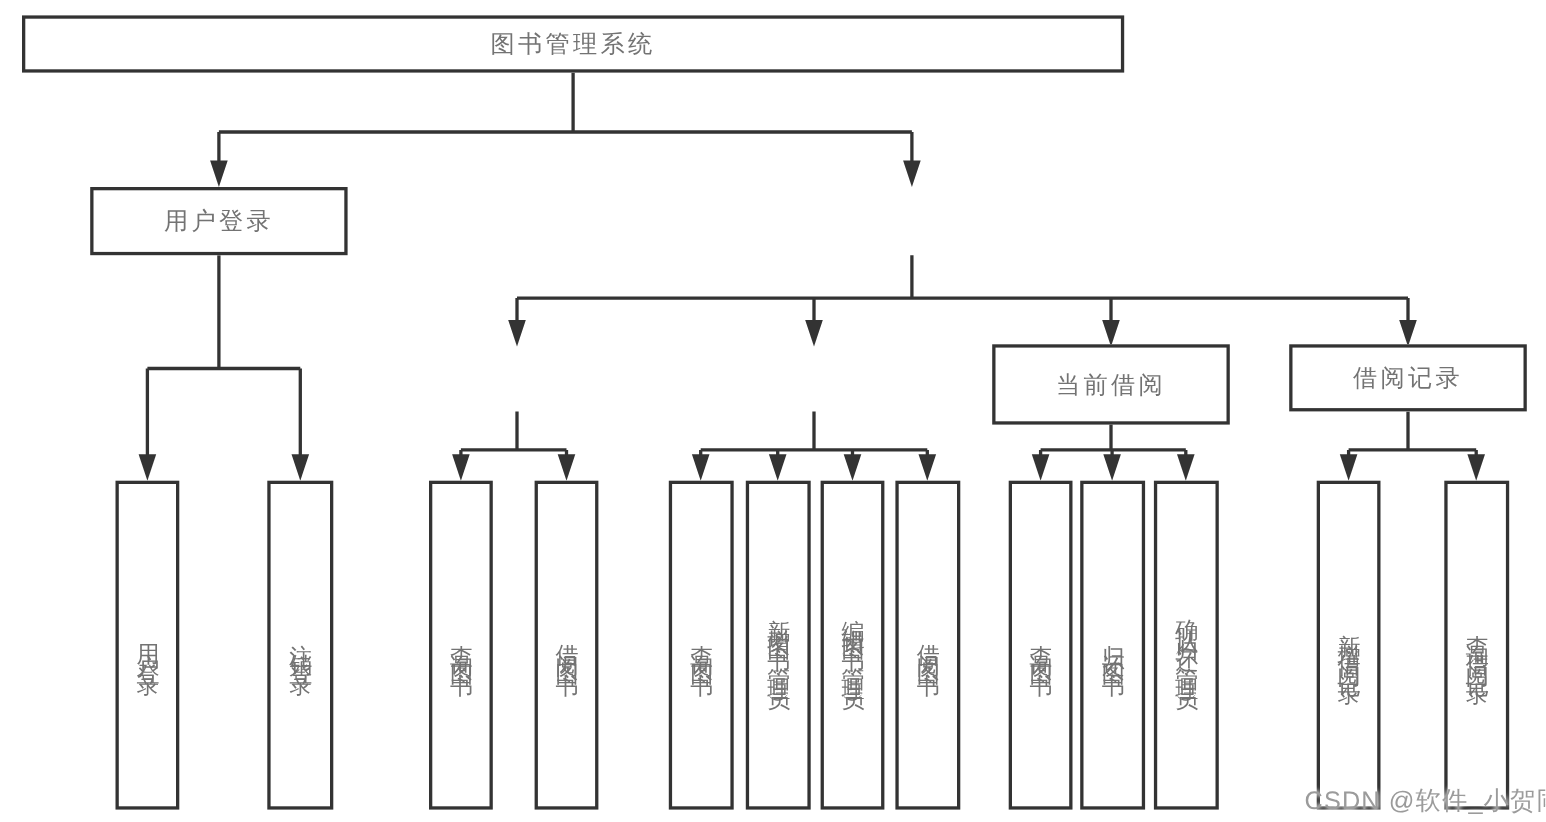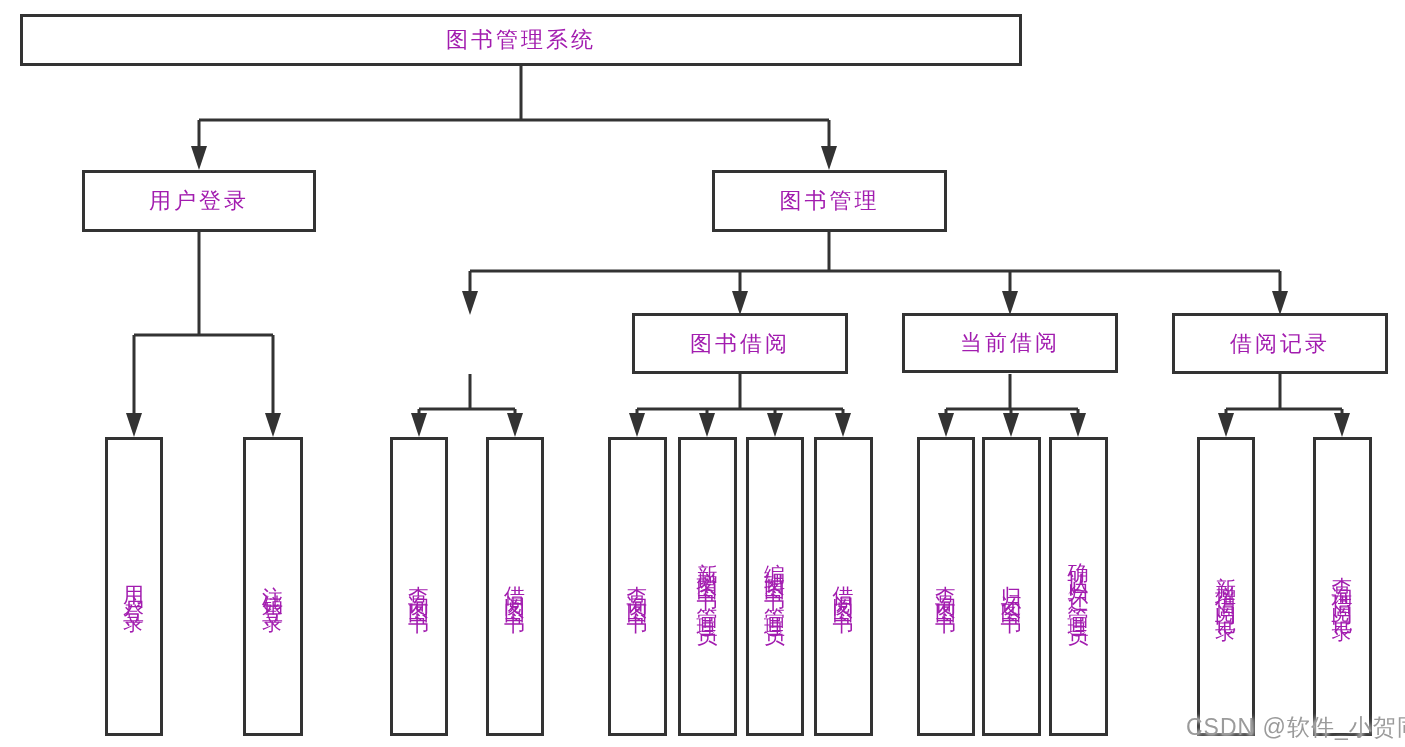--- a/index.html
+++ b/index.html
@@ -3,21 +3,21 @@
 <meta charset="utf-8">
 <style>
   html,body{margin:0;padding:0;background:#ffffff;}
   .stage{
     position:relative;width:1405px;height:747px;background:#ffffff;
     font-family:"Liberation Sans","DejaVu Sans",sans-serif;overflow:hidden;
   }
   .connectors{position:absolute;left:0;top:0;z-index:1;}
   .node{
     position:absolute;box-sizing:border-box;border:3px solid #333333;background:#ffffff;
-    display:flex;align-items:center;justify-content:center;color:#a21caf;z-index:2;
+    display:flex;align-items:center;justify-content:center;color:#737373;z-index:2;
   }
   .h-label{font-size:22px;letter-spacing:3px;white-space:nowrap;}
   .v-label .txt{
     writing-mode:vertical-rl;text-orientation:mixed;
     font-size:21px;letter-spacing:9px;line-height:1.0;white-space:nowrap;
   }
   .watermark{
     position:absolute;left:1186px;top:712px;z-index:5;
     font-size:23px;color:#9b9b9b;letter-spacing:1px;white-space:nowrap;
     text-shadow:0 0 4px #ffffff,0 0 6px #ffffff;
@@ -87,24 +87,22 @@
     </g>
     <g fill="#333333" stroke="none">
       <polygon points="1218,413 1234,413 1226,437"></polygon>
       <polygon points="1334,413 1350,413 1342,437"></polygon>
     </g>
   </svg>
 
   <div class="node h-label" style="left:20px;top:14px;width:1002px;height:52px">图书管理系统</div>
 
   <div class="node h-label" style="left:82px;top:170px;width:234px;height:62px">用户登录</div>
-  <div class="node h-label" style="left:712px;top:170px;width:235px;height:62px">图书管理</div>
 
-  <div class="node h-label" style="left:632px;top:313px;width:216px;height:61px">图书借阅</div>
-  <div class="node h-label" style="left:902px;top:313px;width:216px;height:60px">当前借阅</div>
+  <div class="node h-label" style="left:902px;top:313px;width:216px;height:73px">当前借阅</div>
   <div class="node h-label" style="left:1172px;top:313px;width:216px;height:61px">借阅记录</div>
 
   <div class="node v-label" style="left:105px;top:437px;width:58px;height:299px">
     <span class="txt">用户登录</span>
   </div>
   <div class="node v-label" style="left:243px;top:437px;width:60px;height:299px">
     <span class="txt">注销登录</span>
   </div>
 
   <div class="node v-label" style="left:390px;top:437px;width:58px;height:299px">

